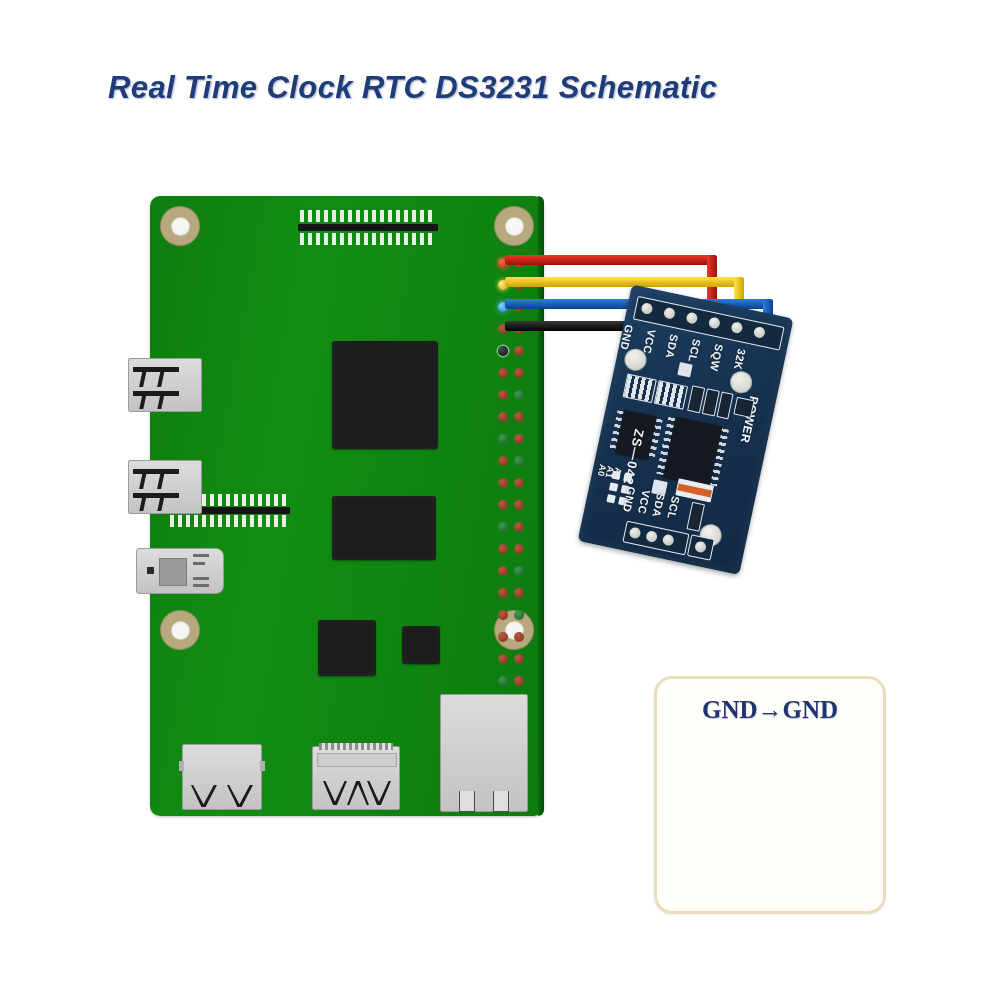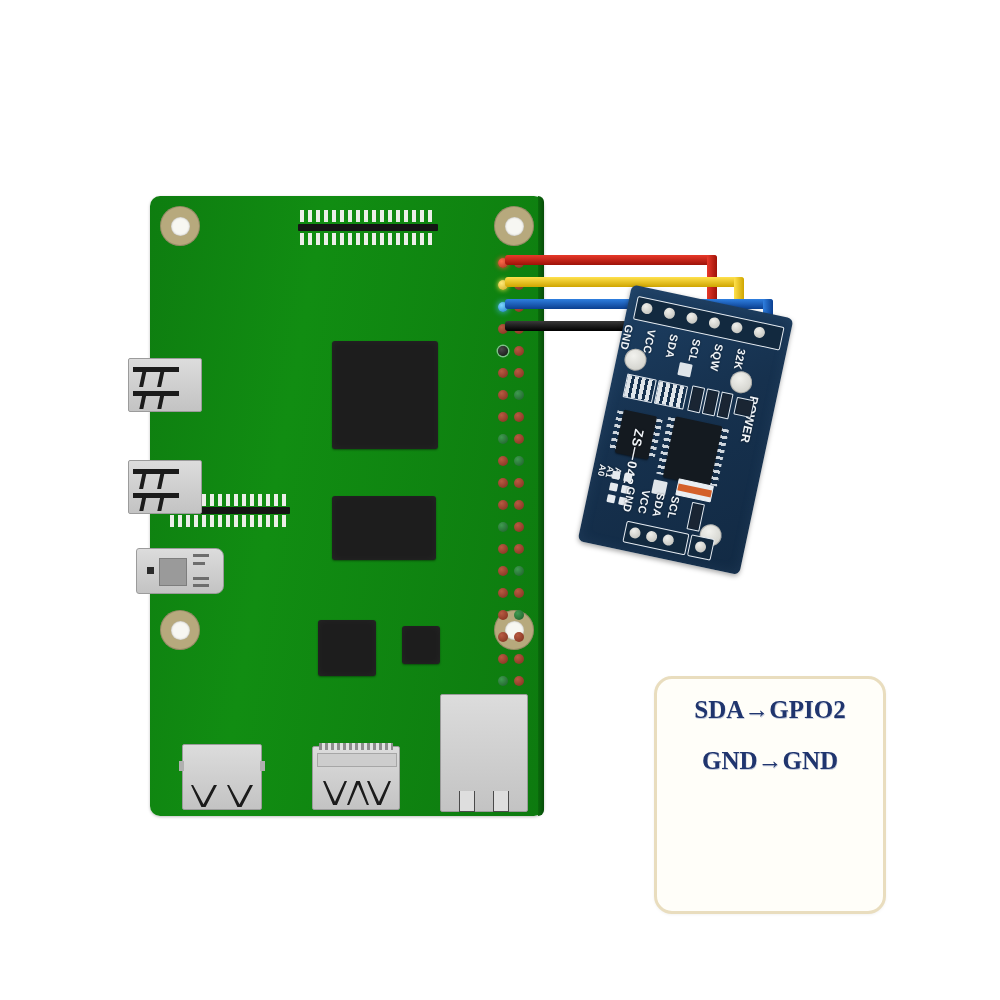--- a/index.html
+++ b/index.html
@@ -139,20 +139,21 @@
     text-shadow:0.6px 0.6px 0 #c5ccdd;
     white-space:nowrap;
   }
   .legend-row:last-child{margin-bottom:0;}
 </style>
 </head>
 <body>
 
 <div id="stage">
 
+  <div class="title">Real Time Clock RTC DS3231 Schematic</div>
 
   <div class="pi-board">
     <div class="pi-edge"></div>
 
     <div class="mount-hole mh-tl"></div>
     <div class="mount-hole mh-tr"></div>
     <div class="mount-hole mh-bl"></div>
     <div class="mount-hole mh-br"></div>
 
     <div class="flex-conn" style="left:148px;top:14px;width:140px;height:36px;">
@@ -363,17 +364,16 @@
         <div class="hdr-pad" style="left:38px;top:4px;"></div>
       </div>
       <div class="rtc-header" style="left:110px;top:232px;width:22px;height:20px;">
         <div class="hdr-pad" style="left:5px;top:4px;"></div>
       </div>
 
     </div>
   </div>
 
   <div class="legend">
-    <div class="legend-row">SDA→GPIO2</div>
     <div class="legend-row">GND→GND</div>
   </div>
 
 </div>
 
 </body></html>

